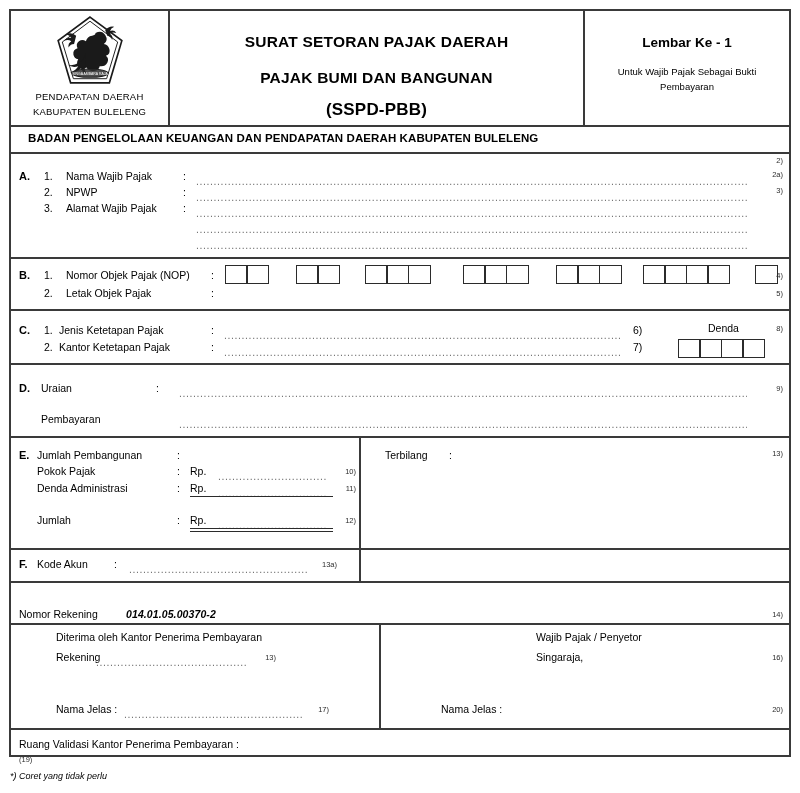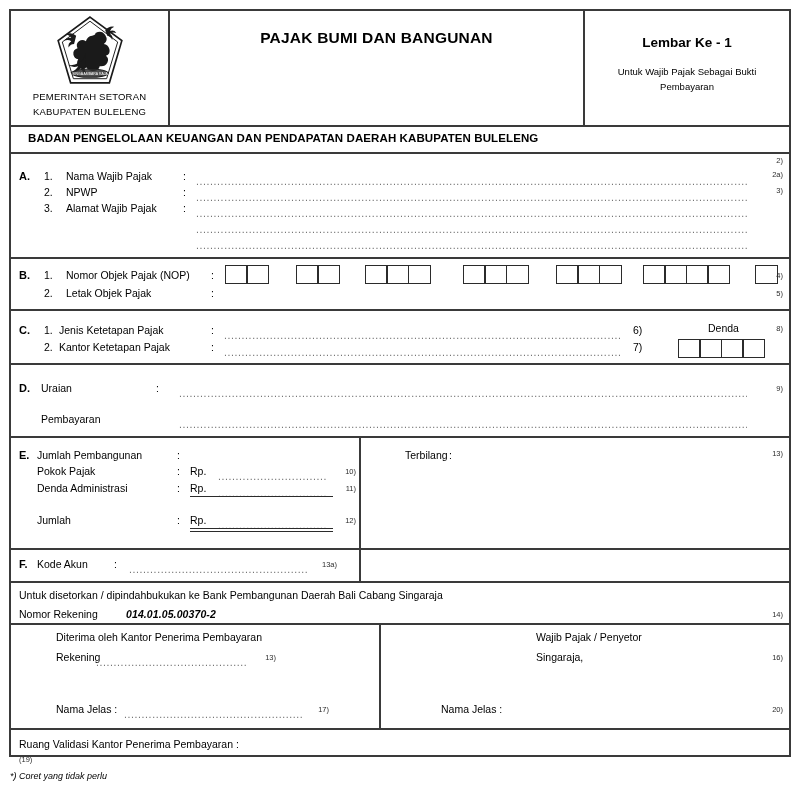--- a/index.html
+++ b/index.html
@@ -229,28 +229,30 @@
           <path d="M30 30 q-8 -6 -14 -2 q5 1 7 5 q-7 -1 -10 4 q6 -2 10 1 q-5 3 -4 9 q3 -5 8 -5 z"></path>
           <path d="M72 22 q6 -7 13 -5 q-5 2 -6 6 q6 -2 9 3 q-5 -2 -9 1 q5 4 3 9 q-2 -5 -7 -6 z"></path>
           <path d="M44 56 q-3 9 -10 13 q-8 5 -16 3 q7 5 15 2 q-4 7 -12 9 q10 1 16 -6 q2 7 9 9 q-5 -6 -3 -13 z"></path>
           <ellipse cx="50" cy="84" rx="26" ry="6" fill="none" stroke="#1a1a1a" stroke-width="1.6"></ellipse>
           <ellipse cx="50" cy="84" rx="26" ry="6" fill="#2b2b2b" opacity="0.85"></ellipse>
         </g>
         <g fill="#ffffff" font-size="5" font-family="Liberation Sans, sans-serif">
           <text x="50" y="86" text-anchor="middle">SINGA AMBARA RAJA</text>
         </g>
       </svg>
-      <div class="gov-line">PEMERINTAH SETORAN</div>
+      <div class="gov-line">PENDAPATAN DAERAH</div>
       <div class="gov-line">KABUPATEN BULELENG</div>
     </div>
 
     <div class="vrule" style="left:157px; height:114px;"></div>
 
     <div class="title-cell">
+      <div class="title-1">SURAT SETORAN PAJAK DAERAH</div>
       <div class="title-2">PAJAK BUMI DAN BANGUNAN</div>
+      <div class="title-3">(SSPD-PBB)</div>
     </div>
 
     <div class="vrule" style="left:572px; height:114px;"></div>
 
     <div class="sheet-cell">
       <div class="sheet-title">Lembar Ke - 1</div>
       <div class="sheet-sub">Untuk Wajib Pajak Sebagai Bukti Pembayaran</div>
     </div>
 
     <div class="hrule" style="top:114px;"></div>
@@ -383,36 +385,35 @@
     <div class="ul-single" style="left:179px; top:485px; width:143px;"></div>
     <div class="abs ref" style="left:325px; top:473px; width:20px;">11)</div>
 
     <div class="abs lbl" style="left:26px; top:503px;">Jumlah</div>
     <div class="abs colon" style="left:166px; top:503px;">:</div>
     <div class="abs lbl" style="left:179px; top:503px;">Rp.</div>
     <div class="dots" style="left:207px; top:509px; width:108px;"></div>
     <div class="ul-double" style="left:179px; top:517px; width:143px;"></div>
     <div class="abs ref" style="left:325px; top:505px; width:20px;">12)</div>
 
-    <div class="abs lbl" style="left:374px; top:438px;margin-left:20px;">Terbilang</div>
+    <div class="abs lbl" style="left:374px; top:438px;">Terbilang</div>
     <div class="abs colon" style="left:438px; top:438px;">:</div>
     <div class="abs ref" style="left:738px; top:438px; width:34px;">13)</div>
 
     <div class="hrule" style="top:537px;"></div>
     <div class="vrule" style="left:348px; top:537px; height:33px;"></div>
 
     <div class="abs sec-letter" style="left:8px; top:547px;">F.</div>
     <div class="abs lbl" style="left:26px; top:547px;">Kode Akun</div>
     <div class="abs colon" style="left:103px; top:547px;">:</div>
     <div class="dots" style="left:118px; top:553px; width:180px;"></div>
     <div class="abs ref" style="left:302px; top:549px; width:24px;">13a)</div>
 
     <div class="hrule" style="top:570px;"></div>
 
-    <div class="bank-line" style="left:8px; top:578px;">Untuk disetorkan / dipindahbukukan ke Bank Pembangunan Daerah Bali Cabang Singaraja</div>
     <div class="bank-line" style="left:8px; top:597px;">Nomor Rekening</div>
     <div class="acct-no" style="left:115px; top:597px;">014.01.05.00370-2</div>
     <div class="abs ref" style="left:738px; top:599px; width:34px;">14)</div>
 
     <div class="hrule" style="top:612px;"></div>
     <div class="vrule" style="left:368px; top:612px; height:105px;"></div>
 
     <div class="abs lbl" style="left:45px; top:620px;">Diterima oleh Kantor Penerima Pembayaran</div>
     <div class="abs lbl" style="left:45px; top:640px;">Rekening</div>
     <div class="dots" style="left:85px; top:646px; width:152px;"></div>

